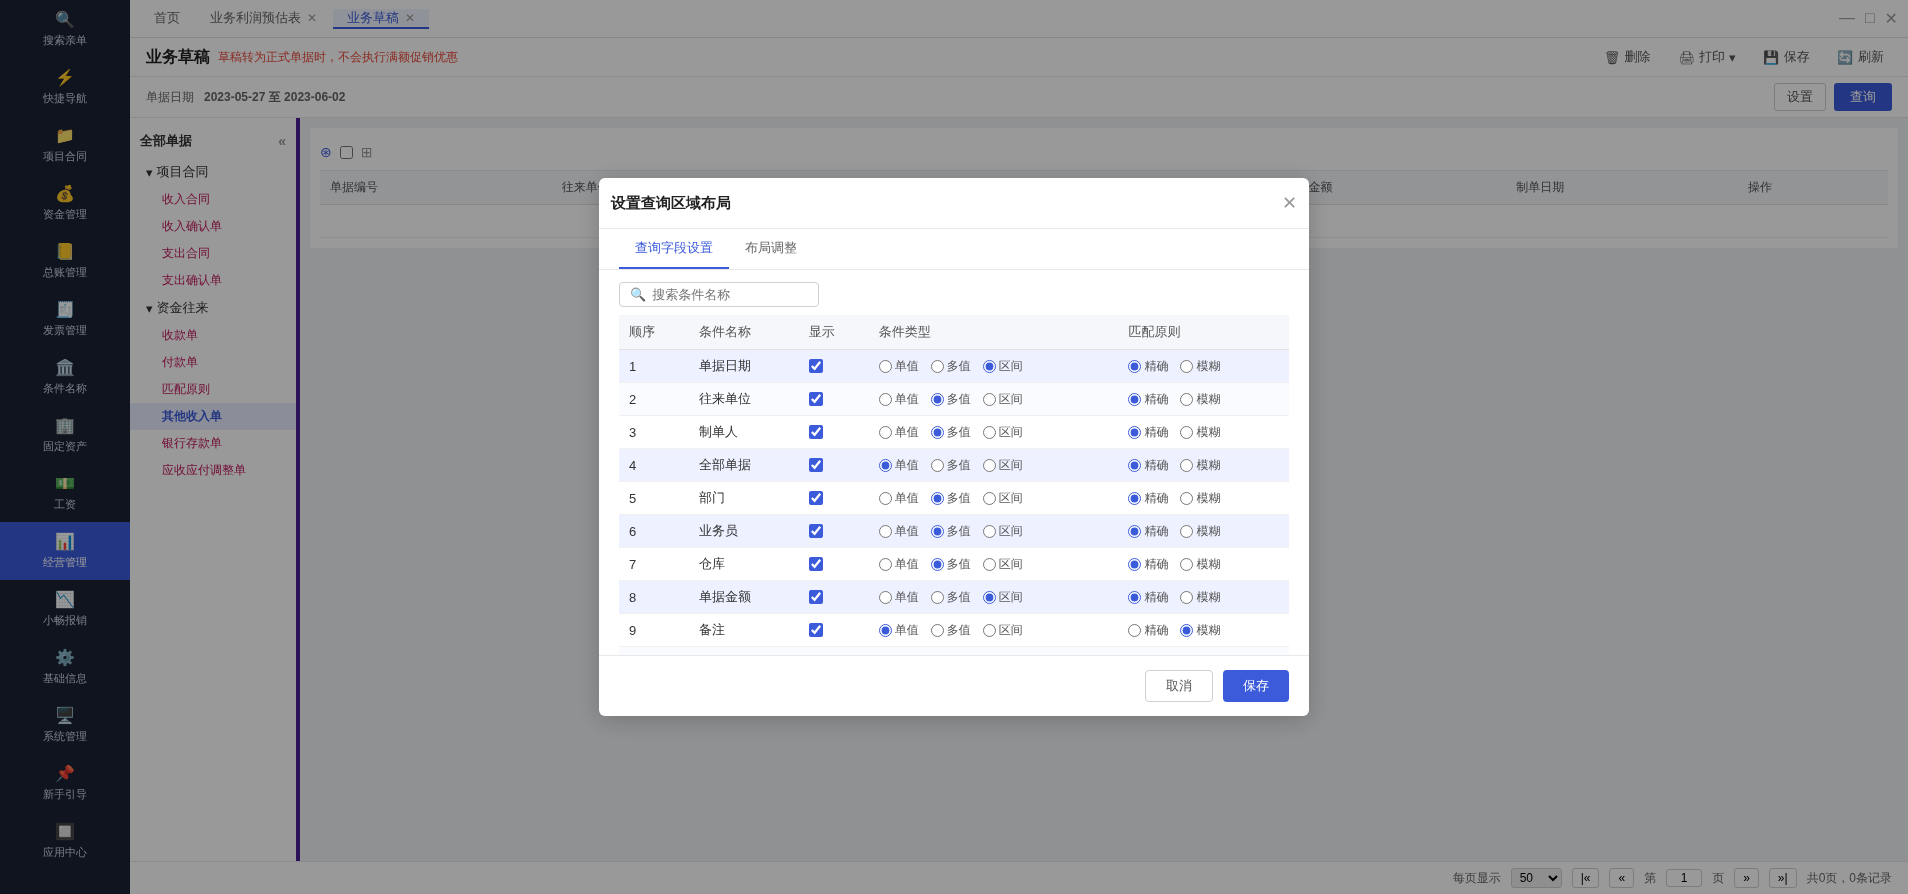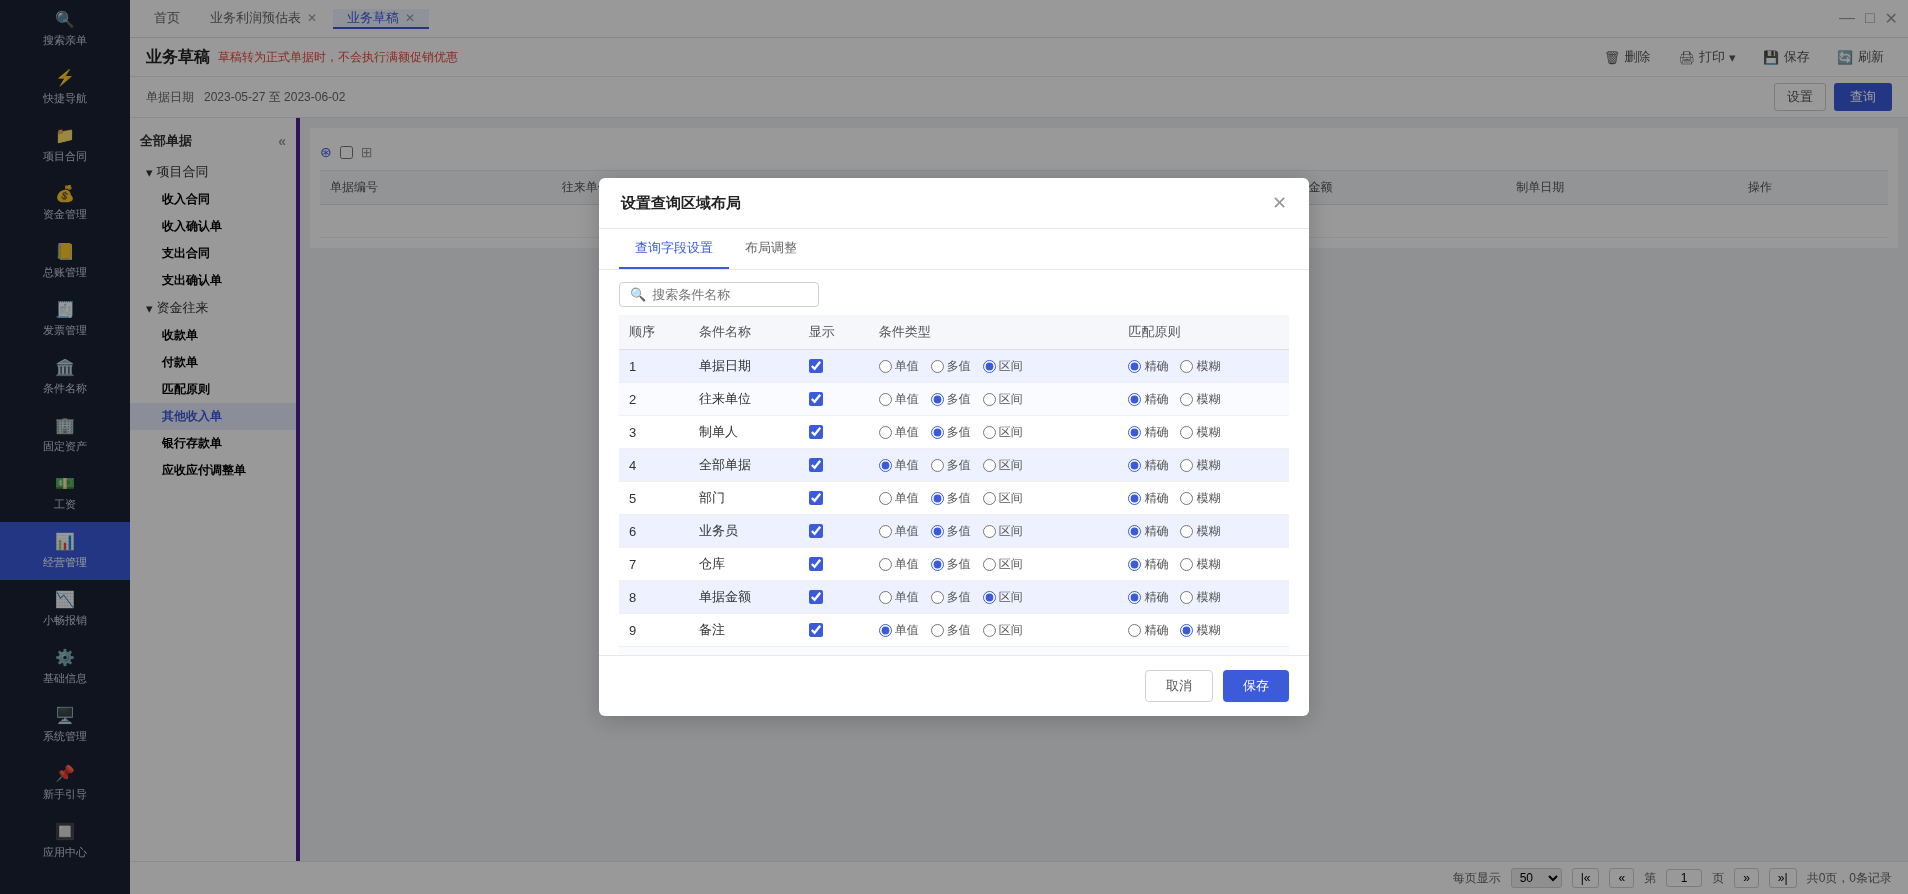--- a/index.html
+++ b/index.html
@@ -31,33 +31,33 @@
     .toolbar-title { font-size: 16px; font-weight: bold; color: #222; }
     .toolbar-subtitle { font-size: 12px; color: #e74c3c; }
     .toolbar-right { display: flex; gap: 12px; align-items: center; }
     .toolbar-btn { display: flex; align-items: center; gap: 4px; font-size: 13px; color: #555; cursor: pointer; padding: 4px 8px; border-radius: 4px; }
 
     
     .filter-bar { background: #fff; padding: 6px 16px; border-bottom: 1px solid #e8e8e8; display: flex; align-items: center; gap: 10px; flex-shrink: 0; flex-wrap: wrap; }
     .filter-label { font-size: 12px; color: #666; }
     .filter-btn { padding: 2px 10px; border-radius: 3px; border: 1px solid #d0d0d0; background: #fff; font-size: 12px; cursor: pointer; }
     .filter-btn.active { background: #3b5bdb; color: #fff; border-color: #3b5bdb; }
-    .filter-date { font-size: 12px; color: #666; }
+    .filter-date { font-size: 12px; color: #666; font-weight: bold; }
     .filter-right { margin-left: auto; display: flex; gap: 8px; }
     .btn-query { background: #3b5bdb; color: #fff; border: none; padding: 4px 16px; border-radius: 3px; cursor: pointer; font-size: 13px; }
     .btn-set { background: #fff; color: #555; border: 1px solid #d0d0d0; padding: 4px 12px; border-radius: 3px; cursor: pointer; font-size: 13px; }
 
     
     .content-area { display: flex; flex: 1; overflow: hidden; background: #f0f2f5; }
 
     
     .left-panel { width: 170px; background: #fff; border-right: 4px solid #4c1d95; overflow-y: auto; flex-shrink: 0; padding: 10px 0; }
     .left-panel-header { display: flex; align-items: center; justify-content: space-between; padding: 4px 10px 8px; font-size: 13px; font-weight: bold; }
     .left-panel-collapse { cursor: pointer; color: #999; font-size: 14px; }
-    .tree-item { padding: 5px 12px 5px 16px; font-size: 13px; cursor: pointer; color: #000000; display: flex; align-items: center; gap: 4px; font-weight: bold; }
+    .tree-item { padding: 5px 12px 5px 16px; font-size: 13px; cursor: pointer; color: #be185d; display: flex; align-items: center; gap: 4px; }
     .tree-item.active { background: #e8edff; color: #3b5bdb; font-weight: bold; }
     .tree-item.parent { font-weight: 500; color: #333; }
     .tree-child { padding-left: 28px; font-size: 12px; }
 
     
     .table-area { flex: 1; overflow: auto; padding: 10px; }
     .no-data { text-align: center; padding: 40px; color: #999; font-size: 13px; }
 
     
     .data-table { width: 100%; border-collapse: collapse; background: #fff; font-size: 12px; }
@@ -66,21 +66,21 @@
 
     
     .bottom-bar { background: #fff; border-top: 1px solid #e8e8e8; padding: 6px 16px; display: flex; align-items: center; justify-content: flex-end; gap: 10px; font-size: 12px; color: #666; flex-shrink: 0; }
     .page-btn { padding: 2px 8px; border: 1px solid #d0d0d0; background: #fff; cursor: pointer; border-radius: 3px; font-size: 12px; }
 
     
     .overlay { position: fixed; top: 0; left: 0; width: 100%; height: 100%; background: rgba(0,0,0,0.4); z-index: 100; display: flex; align-items: center; justify-content: center; }
 
     
     .modal { background: #fff; border-radius: 6px; width: 710px; max-height: 640px; display: flex; flex-direction: column; box-shadow: 0 4px 24px rgba(0,0,0,0.2); }
-    .modal-header { display: flex; align-items: center; justify-content: space-between; padding: 14px 22px; border-bottom: 1px solid #e8e8e8; }
+    .modal-header { display: flex; align-items: center; justify-content: space-between; padding: 14px 12px; border-bottom: 1px solid #e8e8e8; }
     .modal-title { font-size: 15px; font-weight: bold; color: #222; }
     .modal-close { font-size: 18px; color: #999; cursor: pointer; background: none; border: none; }
 
     
     .modal-tabs { display: flex; border-bottom: 1px solid #e8e8e8; padding: 0 20px; }
     .modal-tab { padding: 10px 16px; font-size: 13px; cursor: pointer; color: #666; border-bottom: 2px solid transparent; }
     .modal-tab.active { color: #3b5bdb; border-bottom: 2px solid #3b5bdb; font-weight: 500; }
 
     
     .modal-search { padding: 12px 20px 8px; }

